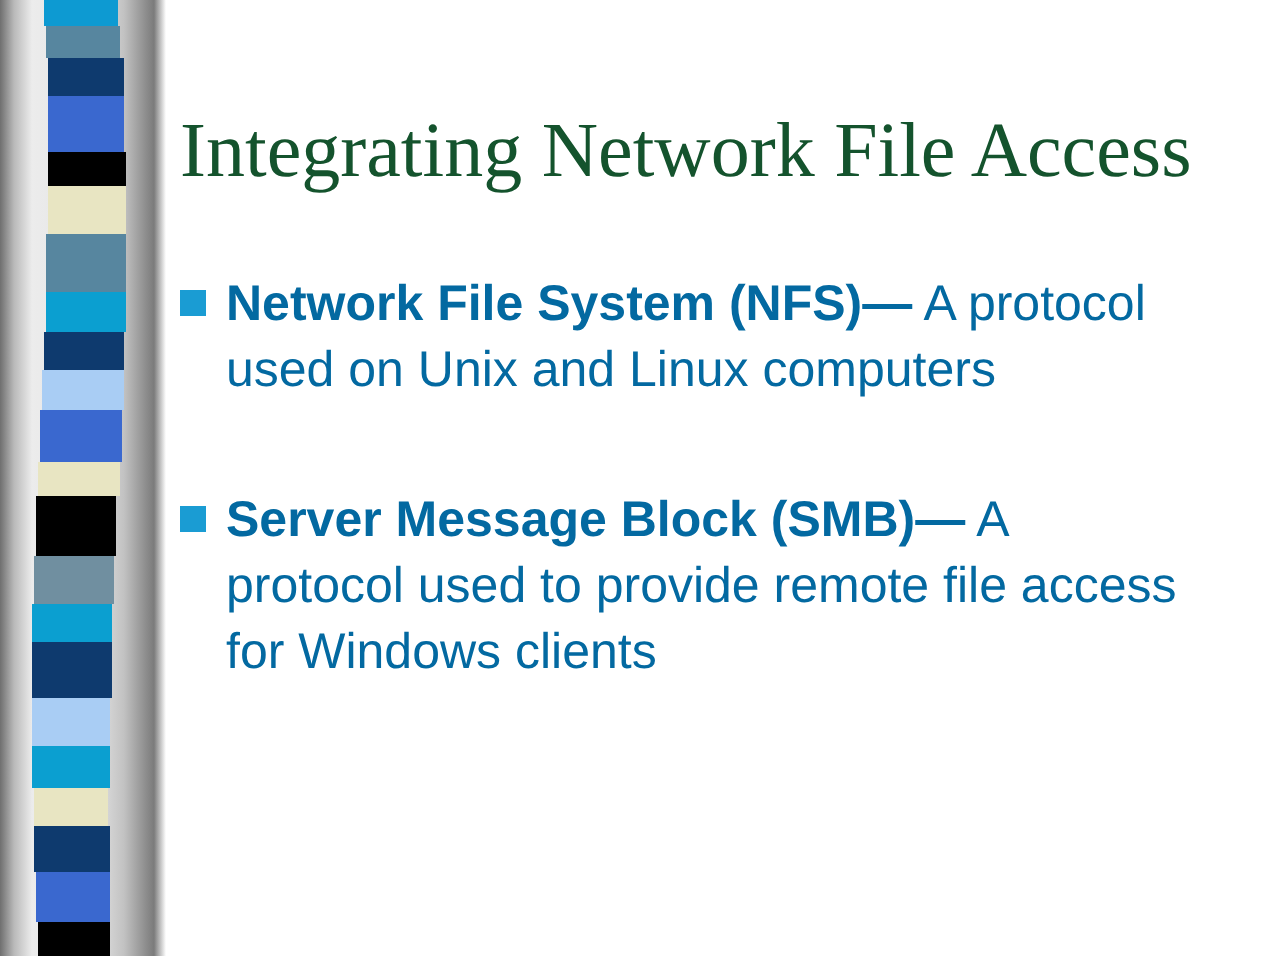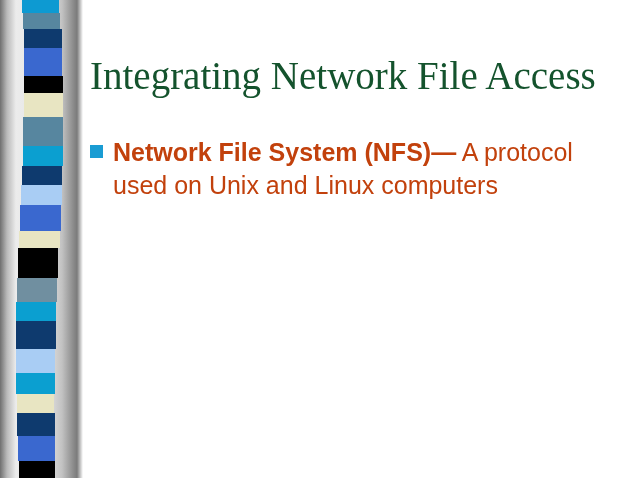--- a/index.html
+++ b/index.html
@@ -70,21 +70,21 @@
     padding: 0;
     list-style: none;
     width: 505px;
   }
   ul.bullets li {
     position: relative;
     padding-left: 23px;
     margin-bottom: 42px;
     font-size: 25px;
     line-height: 33px;
-    color: #c2410c;
+    color: #0369a1;
   }
   .bullet-square {
     position: absolute;
     left: 0;
     top: 9px;
     width: 13px;
     height: 13px;
     display: inline-block;
   }
   .lead {
@@ -122,15 +122,18 @@
 </aside>
 
 <main class="content">
 
   <h1 class="slide-title" style="color: #14532d;">Integrating Network File Access</h1>
 
   <ul class="bullets">
     <li>
       <span class="bullet-square" style="background: rgb(26, 156, 211);"></span><span class="lead">Network File System (NFS)—</span><span> A protocol used on Unix and Linux computers</span>
     </li>
+    <li>
+      <span class="bullet-square" style="background: rgb(26, 156, 211);"></span><span class="lead">Server Message Block (SMB)—</span><span> A protocol used to provide remote file access for Windows clients</span>
+    </li>
   </ul>
 
 </main>
 
 </body></html>

